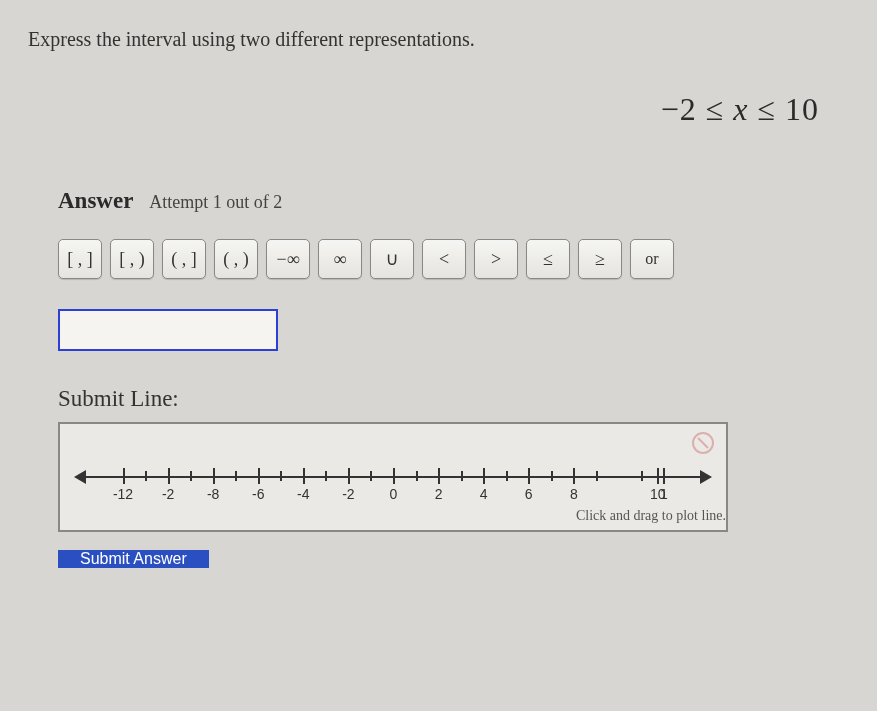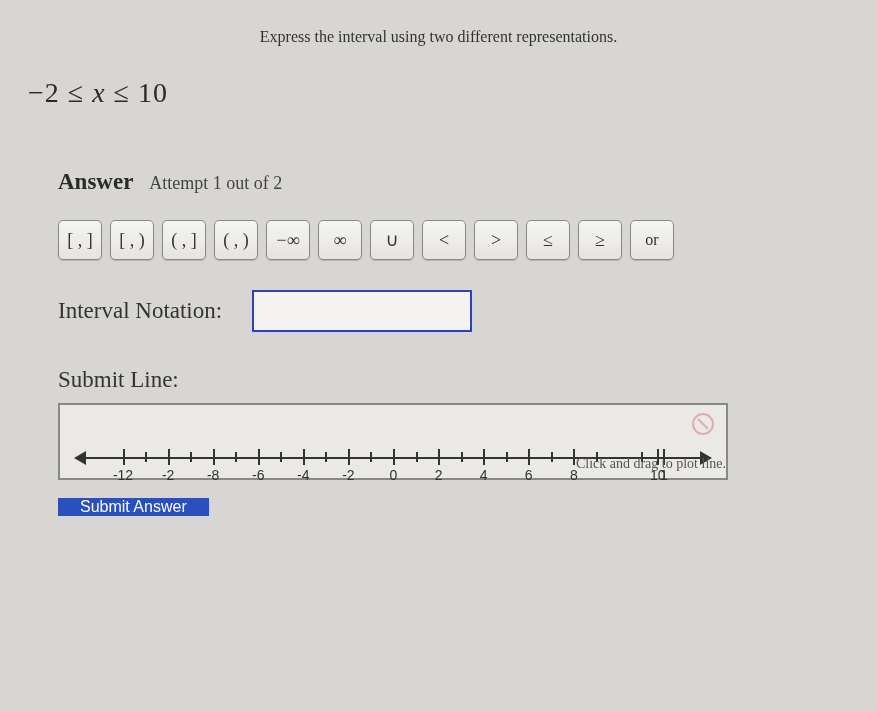--- a/index.html
+++ b/index.html
@@ -10,27 +10,27 @@
     background: #d8d6d2;
     width: 877px;
     height: 711px;
     overflow: hidden;
     color: #2a2a2a;
   }
   .page {
     padding: 28px 28px 0 28px;
   }
   .prompt {
-    font-size: 16px;
+    font-size: 20px;
     color: #333;
-    margin-bottom: 31px;
-    text-align: center;
+    margin-bottom: 40px;
   }
   .expr {
-    font-size: 28px;
+    text-align: right;
+    font-size: 32px;
     font-family: 'Times New Roman', serif;
     margin-right: 30px;
     margin-bottom: 60px;
     letter-spacing: 1px;
   }
   .expr .x { font-style: italic; }
   .answer-area {
     padding-left: 30px;
   }
   .answer-header {
@@ -81,21 +81,21 @@
     padding: 4px 8px;
     font-size: 18px;
   }
   .numline-container {
     margin-top: 10px;
   }
   .numline-box {
     border: 2px solid #888;
     background: #ebe9e5;
     width: 670px;
-    height: 77px;
+    height: 110px;
     position: relative;
     padding-top:10px;
   }
   .clear-icon {
     position: absolute;
     top: 8px; right: 12px;
     width: 22px; height: 22px;
     border: 2px solid #c77;
     border-radius: 50%;
     color:#c77;
@@ -195,21 +195,20 @@
       <div class="sym-btn">∞</div>
       <div class="sym-btn">∪</div>
       <div class="sym-btn">&lt;</div>
       <div class="sym-btn">&gt;</div>
       <div class="sym-btn">≤</div>
       <div class="sym-btn">≥</div>
       <div class="sym-btn text">or</div>
     </div>
 
     <div class="row-interval">
-      <div class="section-label">Interval Notation:</div>
       <input class="interval-input" type="text" value="" style="">
     </div>
 
     <div class="section-label">Submit Line:</div>
 
     <div class="numline-container">
       <div class="numline-box">
         <div class="clear-icon"></div>
         <div class="arrow-l"></div>
         <div class="axis"></div>

